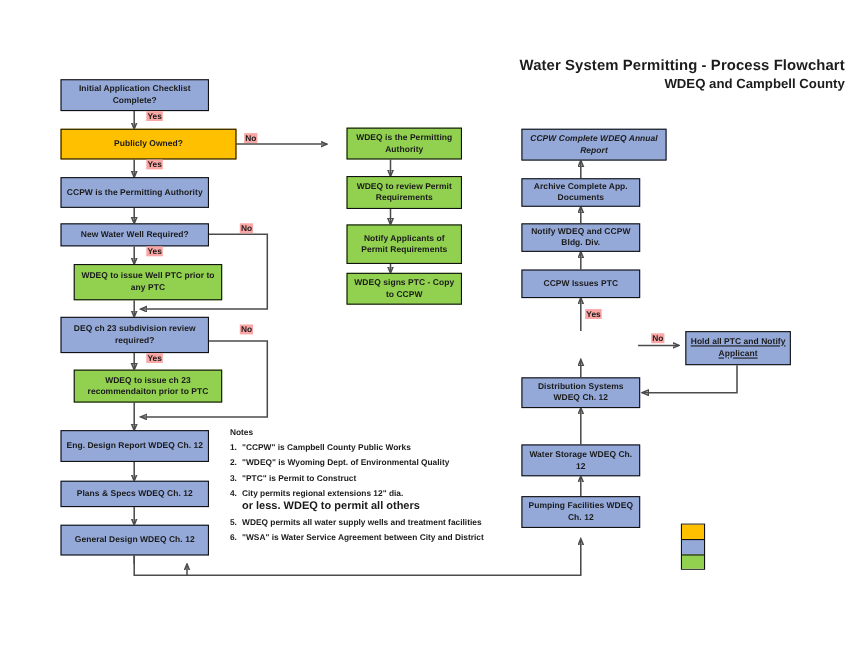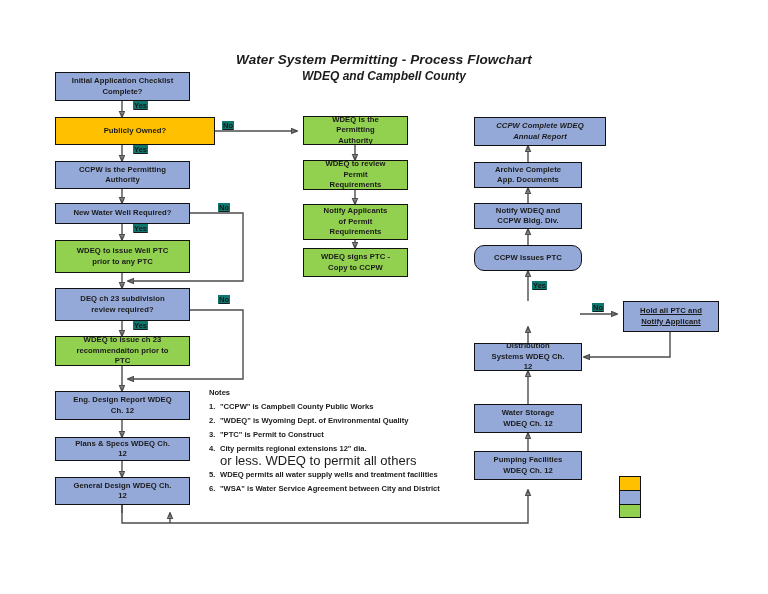--- a/index.html
+++ b/index.html
@@ -6,59 +6,59 @@
   html,body{margin:0;padding:0;background:#ffffff;}
   body{
     width:768px;height:594px;
     font-family:"Liberation Sans","DejaVu Sans",sans-serif;
     color:#1a1a1a;
     overflow:hidden;
   }
   #canvas{position:relative;width:768px;height:594px;}
 
   
-  .title-block{position:absolute;left:0;top:52px;width:768px;text-align:center;font-style:italic;}
+  .title-block{position:absolute;left:0;top:52px;width:768px;text-align:right;}
   .title-main{font-size:13.5px;font-weight:bold;letter-spacing:.1px;color:#1c1c1c;line-height:16px;}
   .title-sub{font-size:12px;font-weight:bold;color:#1c1c1c;line-height:15px;margin-top:1px;}
 
   
   #wires{position:absolute;left:0;top:0;width:768px;height:594px;}
   #wires line,#wires path,#wires polyline{stroke:#4c4c4c;stroke-width:1.4px;fill:none;}
 
   
   .node{
     position:absolute;
     box-sizing:border-box;
     border:1.6px solid #111111;
     display:flex;align-items:center;justify-content:center;
     text-align:center;
     font-size:7.7px;font-weight:bold;
     line-height:10.5px;
     letter-spacing:.05px;
-    padding:1px 15px;
+    padding:1px 3px;
     color:#1a1a1a;
   }
   .node span{display:block;width:100%;}
   .ccpw{background:#95a9d8;}
-  .wdeq{background:#92d050;}
+  .wdeq{background:#92d050;margin-left:12px;}
   .decision{background:#ffc000;}
 
   
   .elabel{
     position:absolute;font-size:7.6px;font-weight:bold;color:#1a1a1a;
-    background:#0f766e;padding:0 1px;white-space:nowrap;text-decoration:underline;
+    background:#fca5a5;padding:0 1px;white-space:nowrap;
   }
 
   
   .notes{position:absolute;left:209px;top:388px;width:300px;}
   .notes-head{font-size:7.6px;font-weight:bold;color:#1a1a1a;margin-bottom:4.5px;}
   .note-row{display:flex;font-size:7.6px;font-weight:bold;color:#1a1a1a;line-height:10px;margin-bottom:4.2px;}
   .note-num{width:11px;flex:0 0 11px;}
   .note-txt{flex:1;}
-  .note-sub{font-size:13px;font-weight:normal;color:#1a1a1a;line-height:10px;margin:-2.6px 0 4.2px 11px;}
+  .note-sub{font-size:10px;font-weight:bold;color:#1a1a1a;line-height:10px;margin:-2.6px 0 4.2px 11px;}
 
   
   .legend{position:absolute;left:619px;top:476px;display:flex;flex-direction:column;
           border:1.6px solid #111111;box-sizing:border-box;width:22px;}
   .legend-sw{width:100%;height:13.3px;box-sizing:border-box;}
   .legend-sw+.legend-sw{border-top:1.6px solid #111111;}
   .legend-labels{position:absolute;left:645px;top:476px;}
   .legend-label{font-size:7.6px;font-weight:bold;color:#1a1a1a;height:14.9px;line-height:14.9px;white-space:nowrap;}
 </style>
 </head>
@@ -176,21 +176,21 @@
   </div>
 
   <div class="node ccpw" style="left:474px;top:162px;width:108px;height:26px;">
     <span>Archive Complete App. Documents</span>
   </div>
 
   <div class="node ccpw" style="left:474px;top:203px;width:108px;height:26px;">
     <span>Notify WDEQ and CCPW Bldg. Div.</span>
   </div>
 
-  <div class="node ccpw" style="left:474px;top:245px;width:108px;height:26px;border-radius:10px;">
+  <div class="node ccpw" style="left:474px;top:245px;width:108px;height:26px;">
     <span>CCPW Issues PTC</span>
   </div>
 
 
   <div class="node ccpw" style="left:623px;top:301px;width:96px;height:31px;text-decoration:underline;">
     <span>Hold all PTC and Notify Applicant</span>
   </div>
 
   <div class="node ccpw" style="left:474px;top:343px;width:108px;height:28px;">
     <span>Distribution Systems WDEQ Ch. 12</span>

